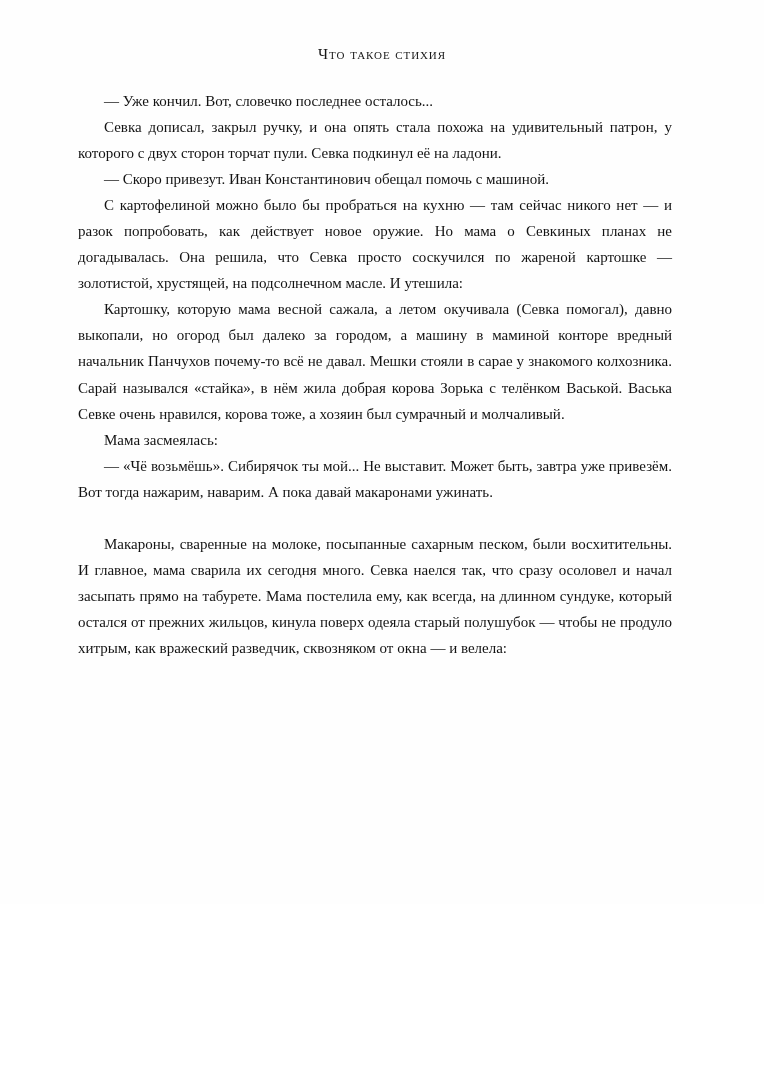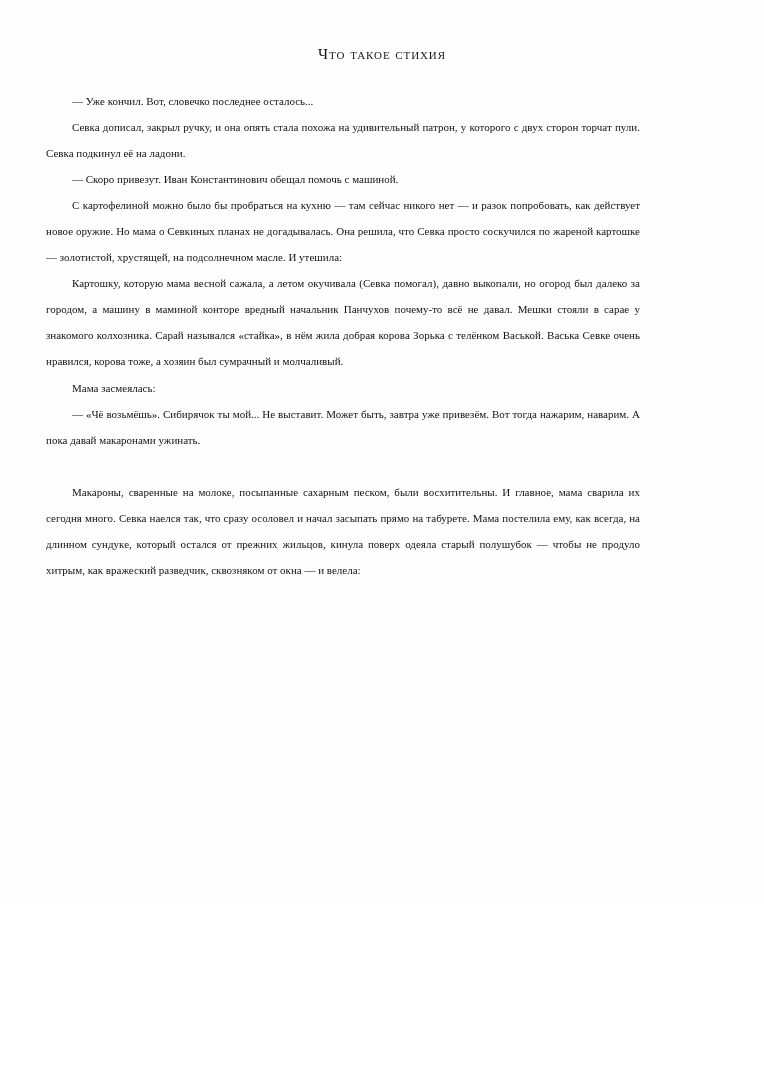--- a/index.html
+++ b/index.html
@@ -30,25 +30,25 @@
     font-size: 15.5px;
     font-variant: small-caps;
     letter-spacing: 0.9px;
     color: #171717;
     line-height: 1;
     white-space: pre;
   }
   
   .text-block {
     position: absolute;
-    left: 46px;
+    left: 78px;
     top: 88px;
     width: 594px;
     color: #131313;
-    font-size: 11px;
+    font-size: 15px;
     line-height: 26.05px;
     text-align: justify;
     text-justify: inter-word;
   }
   .para {
     margin: 0;
     text-indent: 26px;
     text-align: justify;
     hyphens: manual;
     -webkit-hyphens: manual;

